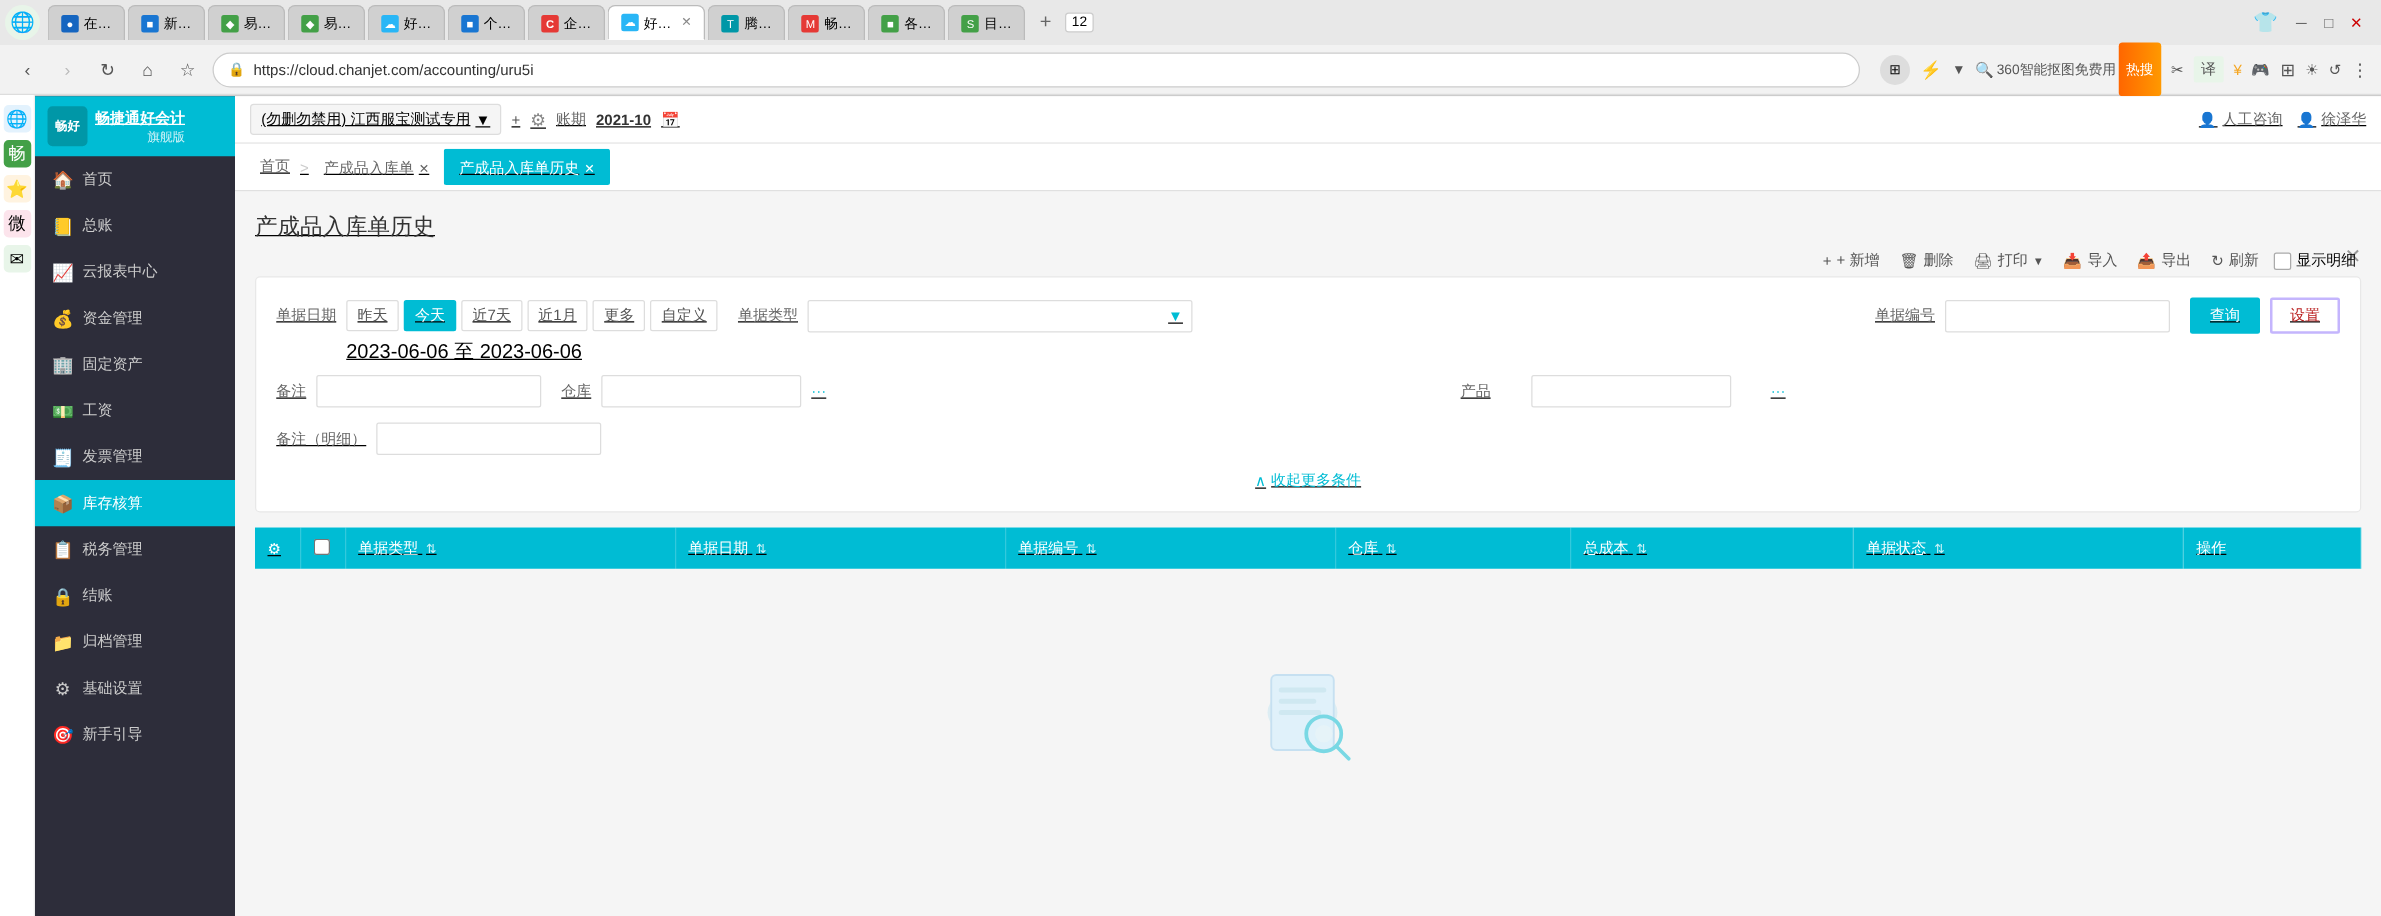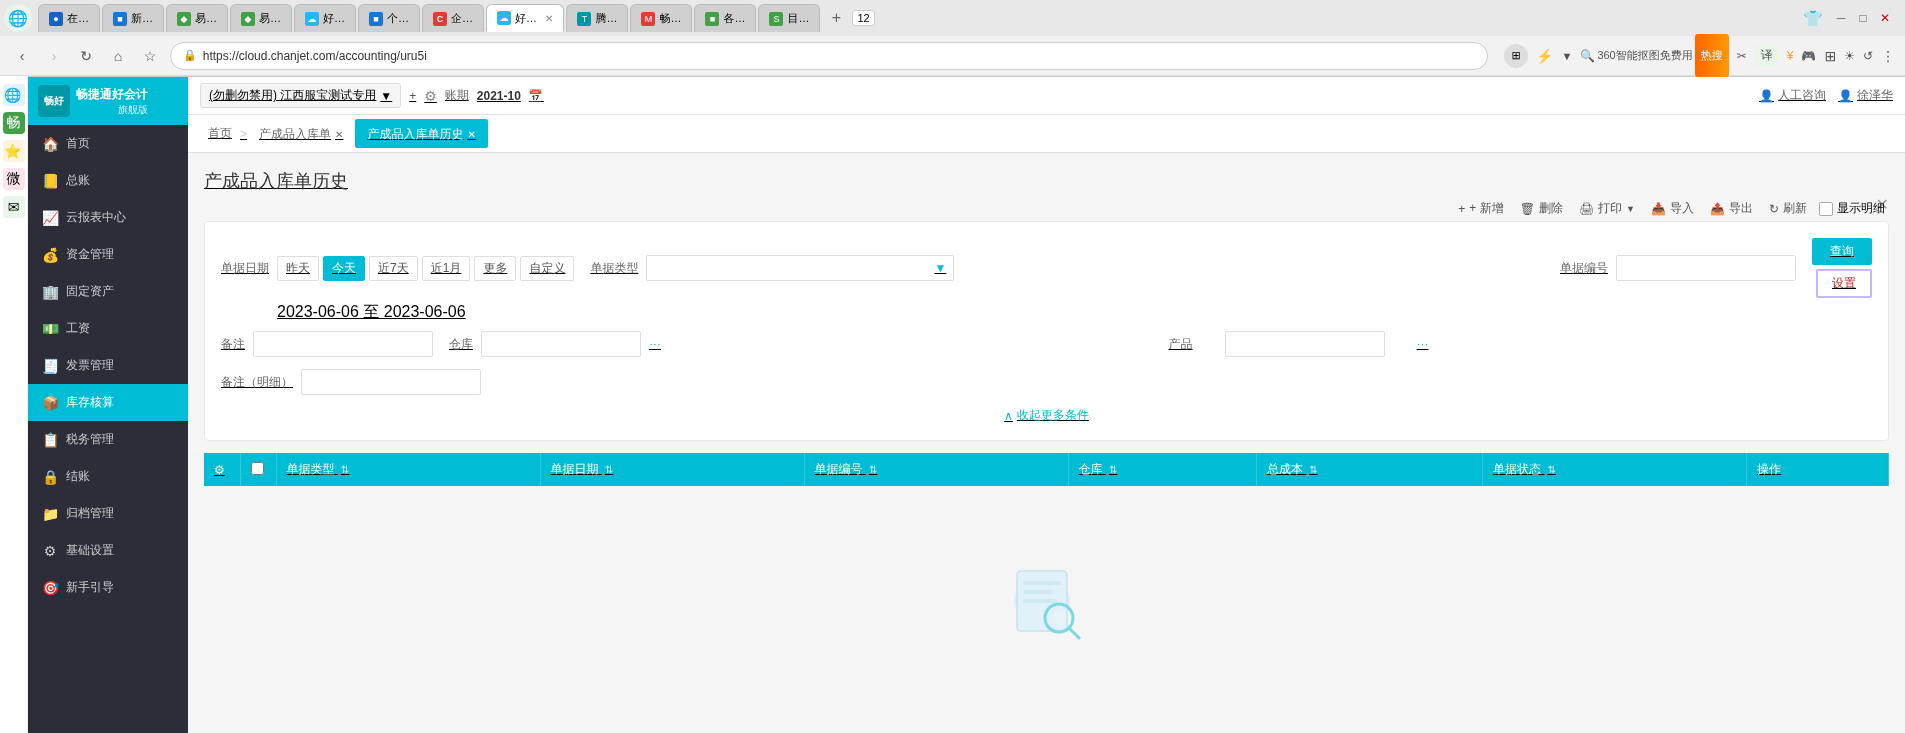--- a/index.html
+++ b/index.html
@@ -29,21 +29,21 @@
     .app-sidebar { position: fixed; left: 0; top: 76px; width: 28px; height: calc(100% - 76px); background: #fff; border-right: 1px solid #eee; display: flex; flex-direction: column; align-items: center; padding: 8px 0; gap: 6px; z-index: 10; }
     .app-icon { width: 22px; height: 22px; border-radius: 4px; display: flex; align-items: center; justify-content: center; font-size: 14px; cursor: pointer; }
 
     
     .main-container { display: flex; margin-left: 28px; height: calc(100vh - 76px); }
 
     
     .left-nav { width: 160px; background: #2d2d3a; color: #ccc; flex-shrink: 0; display: flex; flex-direction: column; }
     .company-header { background: #00bcd4; padding: 8px 10px; display: flex; align-items: center; gap: 6px; }
     .company-logo { width: 32px; height: 32px; background: #0097a7; border-radius: 4px; display: flex; align-items: center; justify-content: center; color: #fff; font-size: 10px; font-weight: bold; }
-    .company-name { color: #fff; font-size: 12px; font-weight: bold; }
+    .company-name { color: #fff; font-size: 12px; font-weight: bold; text-decoration: underline; }
     .company-sub { color: rgba(255,255,255,0.8); font-size: 10px; text-align: right; }
     .nav-item { display: flex; align-items: center; gap: 8px; padding: 10px 14px; cursor: pointer; color: #ccc; font-size: 12px; transition: background 0.2s; }
     .nav-item.active { background: #00bcd4; color: #fff; }
     .nav-icon { font-size: 14px; width: 16px; text-align: center; }
 
     
     .content-area { flex: 1; background: #f5f5f5; display: flex; flex-direction: column; overflow: hidden; text-decoration: underline; }
 
     
     .content-topbar { background: #fff; border-bottom: 1px solid #e0e0e0; padding: 6px 12px; display: flex; align-items: center; gap: 8px; }
@@ -374,21 +374,21 @@
             <span class="search-label">单据类型</span>
             <div style="display:flex;align-items:center;flex:1;max-width:300px;">
               <input type="text" class="select-input" style="flex: 1 1 0%;">
               <span style="margin-left:-20px;color:#00bcd4;font-size:12px;">▼</span>
             </div>
           </div>
           <div style="display:flex;align-items:center;gap:8px;">
             <span class="search-label">单据编号</span>
             <input type="text" class="search-input" style="">
           </div>
-          <div style="display:flex;flex-direction:column;gap:4px;">
+          <div style="display:flex;flex-direction:row;gap:4px;">
             <button class="query-btn">查询</button>
             <button class="settings-btn">设置</button>
           </div>
         </div>
 
         <div style="margin-left:56px;margin-top:-8px;margin-bottom:8px;">
           <span class="date-range">2023-06-06 至 2023-06-06</span>
         </div>
 
         <div class="search-row">

